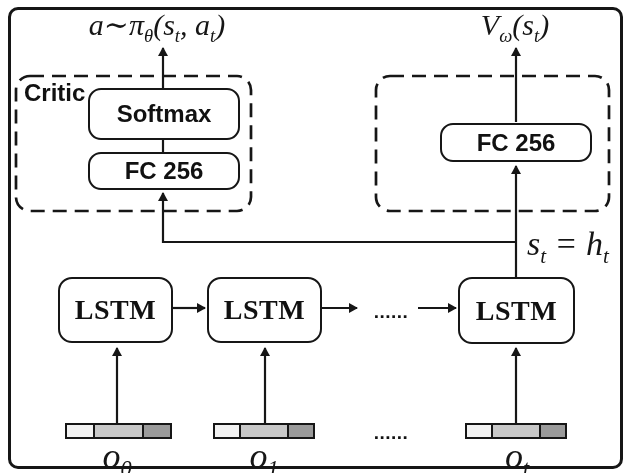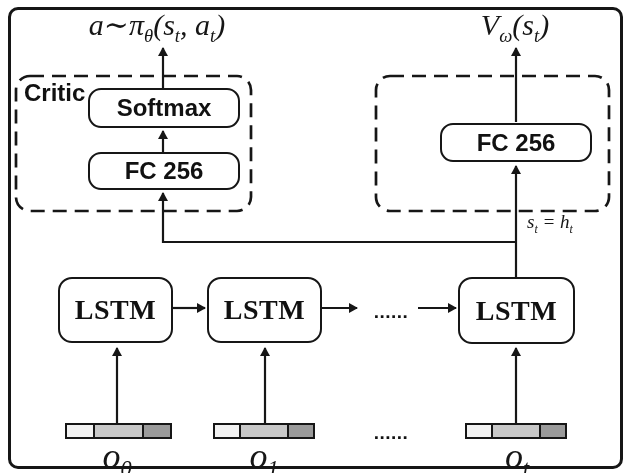--- a/index.html
+++ b/index.html
@@ -27,21 +27,21 @@
 
   .box {
     position: absolute;
     box-sizing: border-box;
     background: #ffffff;
     border: 2.5px solid var(--stroke, #161616);
     border-radius: 13px;
     display: flex; align-items: center; justify-content: center;
     font-weight: bold; color: #111111;
   }
-  .softmax   { left: 88px;  top: 88px;  width: 152px; height: 40px; font-size: 24px; }
+  .softmax   { left: 88px;  top: 88px;  width: 152px; height: 52px; font-size: 24px; }
   .fc-actor  { left: 88px;  top: 152px; width: 152px; height: 38px; font-size: 24px; }
   .fc-critic { left: 440px; top: 123px; width: 152px; height: 39px; font-size: 24px; }
   .lstm { font-size: 28px; letter-spacing: 0.5px; border-radius: 14px; font-family: Liberation Serif, serif; }
   .lstm1 { left: 58px;  top: 277px; width: 115px; height: 66px; }
   .lstm2 { left: 207px; top: 277px; width: 115px; height: 66px; }
   .lstm3 { left: 458px; top: 277px; width: 117px; height: 67px; }
 
   .rlabel {
     position: absolute;
     font-weight: bold; font-size: 24px; color: #111111;
@@ -53,21 +53,21 @@
   .math {
     position: absolute;
     font-family: "Liberation Serif", "DejaVu Serif", serif;
     font-style: italic;
     color: #161616;
     line-height: 1.05;
   }
   .math sub { font-size: 0.62em; line-height: 0; }
   .out-actor  { left: 57px;  top: 9px;  width: 200px; text-align: center; font-size: 30px; }
   .out-critic { left: 425px; top: 9px;  width: 180px; text-align: center; font-size: 30px; }
-  .state      { left: 527px; top: 212px; font-size: 19px; text-align: center; }
+  .state      { left: 527px; top: 226px; font-size: 34px; text-align: center; }
   .obs-label  { top: 438px; width: 70px; text-align: center; font-size: 36px; }
   .o0 { left: 82px; }
   .o1 { left: 229px; }
   .ot { left: 482px; }
 
   .dots {
     position: absolute;
     font-weight: bold; font-size: 19px; color: #111111;
     width: 46px; text-align: center; letter-spacing: 0.5px;
     line-height: 1;

